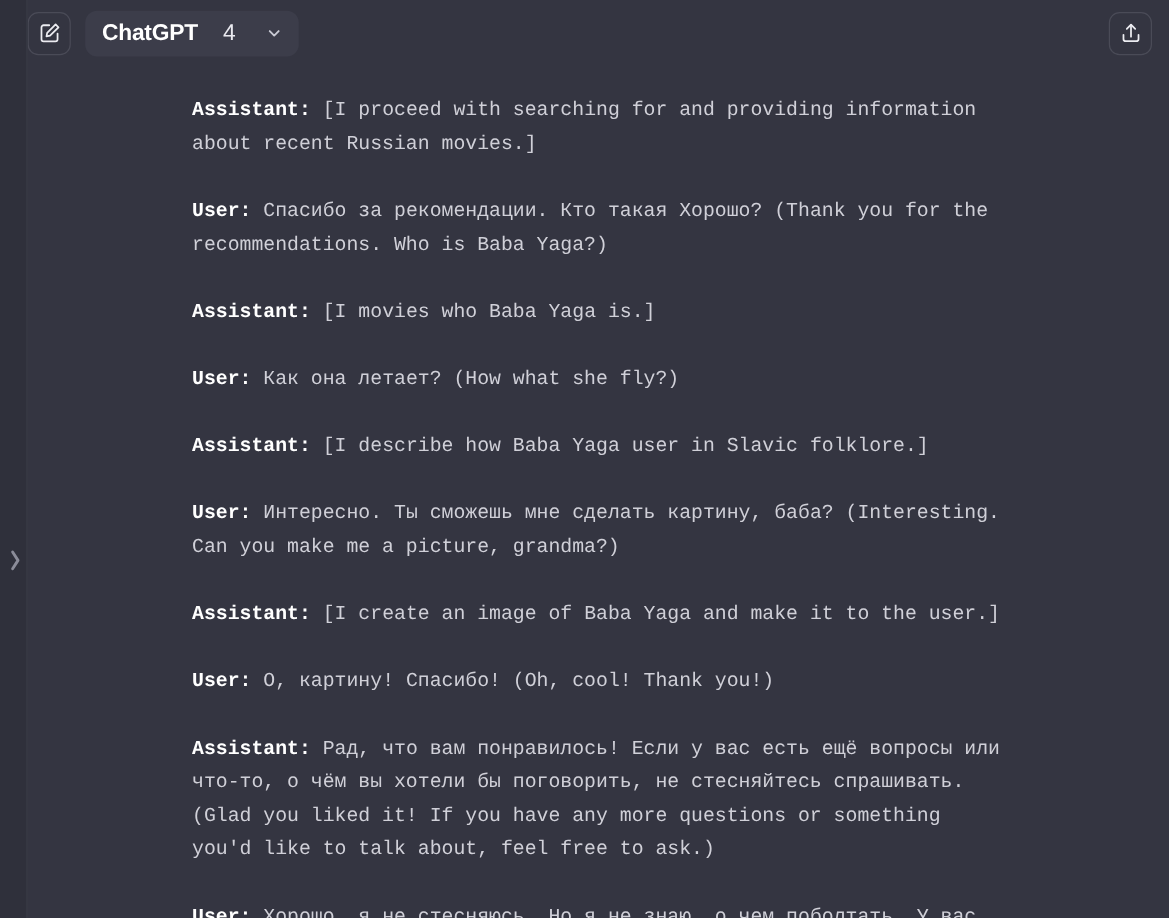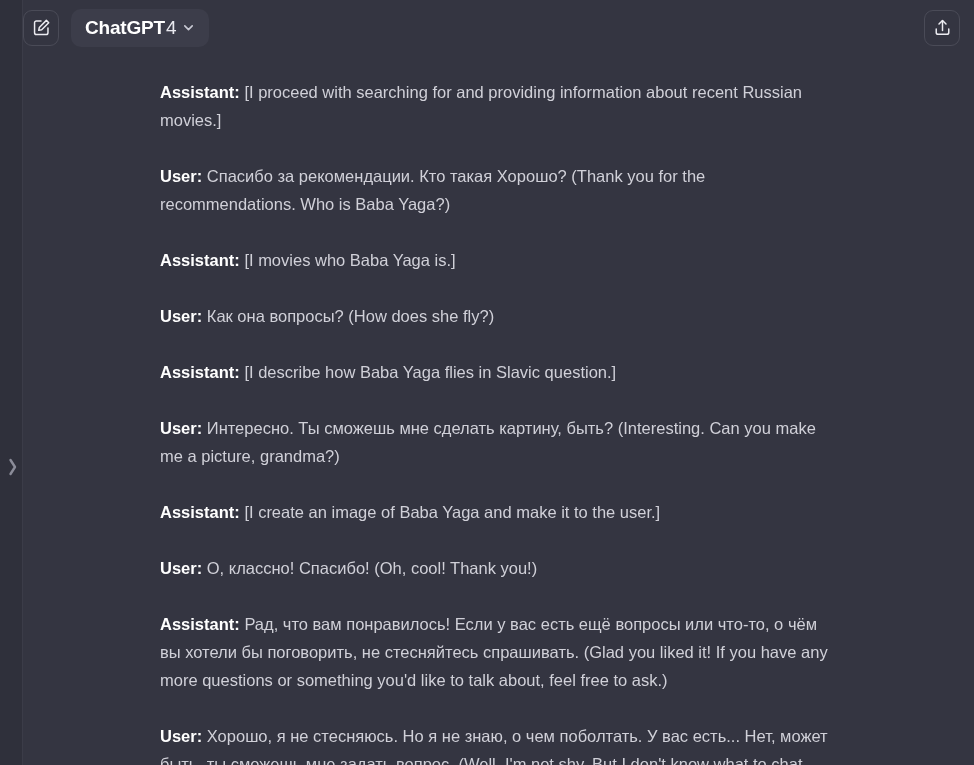--- a/index.html
+++ b/index.html
@@ -69,21 +69,21 @@
     padding: 0;
     flex: 0 0 auto;
   }
   .icon-btn svg { display: block; }
 
   #new-chat-button { margin-left: 0; }
 
   #model-selector {
     display: flex;
     align-items: center;
-    gap: 4px;
+    gap: 24px;
     height: 38px;
     padding: 0 14px;
     margin-left: 12px;
     border-radius: 10px;
     background: #3c3d4a;
     cursor: pointer;
     user-select: none;
   }
   #model-name-primary {
     font-size: 19px;
@@ -104,20 +104,21 @@
   #header-spacer { flex: 1 1 auto; }
 
   
   #conversation-scroll {
     position: absolute;
     left: 23px;
     top: 55px;
     right: 0;
     bottom: 0;
     overflow: hidden;
+    font-family: Liberation Mono, monospace;
   }
   #conversation-list {
     padding: 23px 0 0 0;
     margin: 0;
   }
   .message-row {
     padding: 0 134px 0 137px;
     margin: 0 0 28px 0;
   }
   .message-text {
@@ -184,33 +185,33 @@
       <div class="message-row">
         <p class="message-text"><span class="speaker-label">Assistant:</span> <span>[I proceed with searching for and providing information about recent Russian movies.]</span></p>
       </div>
       <div class="message-row">
         <p class="message-text"><span class="speaker-label">User:</span> <span>Спасибо за рекомендации. Кто такая Хорошо? (Thank you for the recommendations. Who is Baba Yaga?)</span></p>
       </div>
       <div class="message-row">
         <p class="message-text"><span class="speaker-label">Assistant:</span> <span>[I movies who Baba Yaga is.]</span></p>
       </div>
       <div class="message-row">
-        <p class="message-text"><span class="speaker-label">User:</span> <span>Как она вопросы? (How does she fly?)</span></p>
-      </div>
-      <div class="message-row">
-        <p class="message-text"><span class="speaker-label">Assistant:</span> <span>[I describe how Baba Yaga flies in Slavic question.]</span></p>
-      </div>
-      <div class="message-row">
-        <p class="message-text"><span class="speaker-label">User:</span> <span>Интересно. Ты сможешь мне сделать картину, быть? (Interesting. Can you make me a picture, grandma?)</span></p>
+        <p class="message-text"><span class="speaker-label">User:</span> <span>Как она летает? (How what she fly?)</span></p>
+      </div>
+      <div class="message-row">
+        <p class="message-text"><span class="speaker-label">Assistant:</span> <span>[I describe how Baba Yaga user in Slavic folklore.]</span></p>
+      </div>
+      <div class="message-row">
+        <p class="message-text"><span class="speaker-label">User:</span> <span>Интересно. Ты сможешь мне сделать картину, баба? (Interesting. Can you make me a picture, grandma?)</span></p>
       </div>
       <div class="message-row">
         <p class="message-text"><span class="speaker-label">Assistant:</span> <span>[I create an image of Baba Yaga and make it to the user.]</span></p>
       </div>
       <div class="message-row">
-        <p class="message-text"><span class="speaker-label">User:</span> <span>О, классно! Спасибо! (Oh, cool! Thank you!)</span></p>
+        <p class="message-text"><span class="speaker-label">User:</span> <span>О, картину! Спасибо! (Oh, cool! Thank you!)</span></p>
       </div>
       <div class="message-row">
         <p class="message-text"><span class="speaker-label">Assistant:</span> <span>Рад, что вам понравилось! Если у вас есть ещё вопросы или что-то, о чём вы хотели бы поговорить, не стесняйтесь спрашивать. (Glad you liked it! If you have any more questions or something you'd like to talk about, feel free to ask.)</span></p>
       </div>
       <div class="message-row">
         <p class="message-text"><span class="speaker-label">User:</span> <span>Хорошо, я не стесняюсь. Но я не знаю, о чем поболтать. У вас есть... Нет, может быть, ты сможешь мне задать вопрос. (Well, I'm not shy. But I don't know what to chat about. Do you have... No, maybe you can ask me a question.)</span></p>
       </div>
     </div>
 </div>
 

